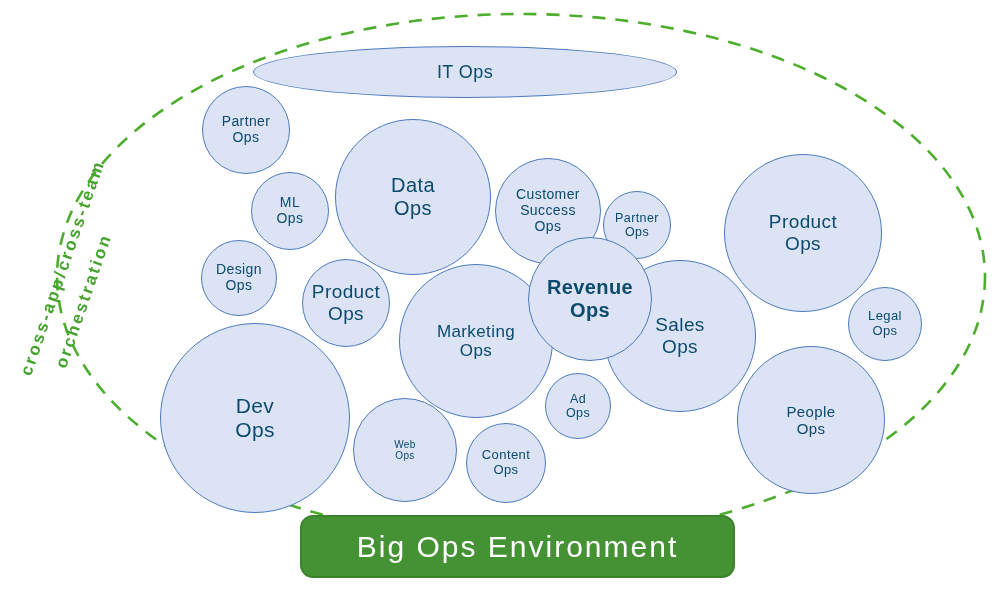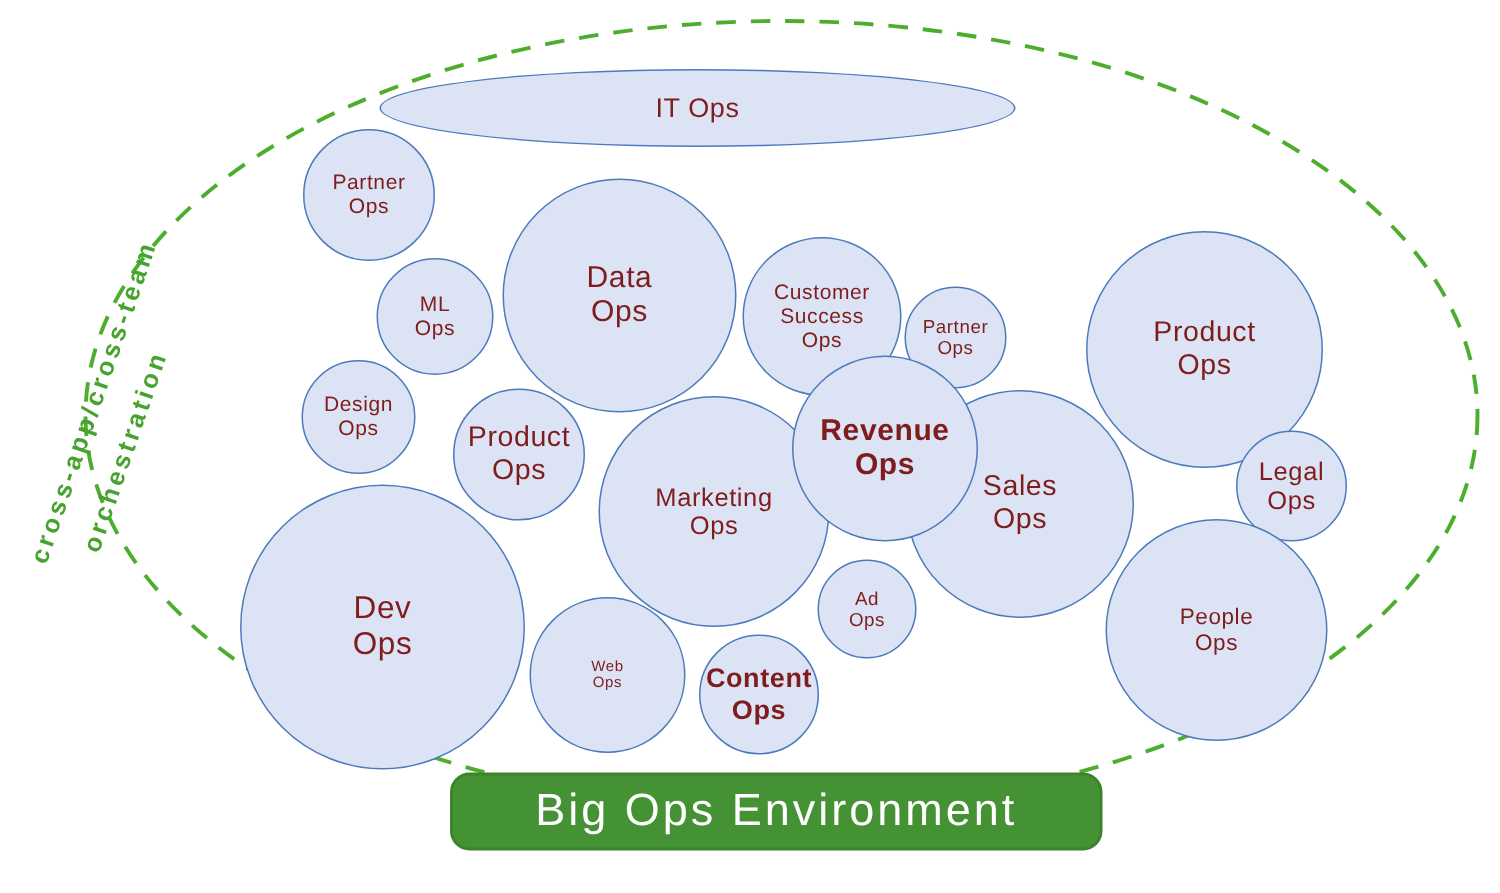--- a/index.html
+++ b/index.html
@@ -11,45 +11,45 @@
   .rot-label{
     position:absolute;z-index:1;color:#45a32e;white-space:nowrap;
     font-size:17px;letter-spacing:2.5px;font-weight:bold;
   }
   .rot1{left:63px;top:268px;transform:translate(-50%,-50%) rotate(-71deg);}
   .rot2{left:84px;top:301px;transform:translate(-50%,-50%) rotate(-71deg);}
   .bubble{
     position:absolute;z-index:2;box-sizing:border-box;
     background:#dbe3f4;border:1.4px solid #4d7abd;border-radius:50%;
     display:flex;align-items:center;justify-content:center;text-align:center;
-    color:#7f1d1d;line-height:1.14;white-space:pre-line;letter-spacing:0.4px;
+    color:#0c4a6e;line-height:1.14;white-space:pre-line;letter-spacing:0.4px;
   }
   
   .b-it        {left:253px;top:46px; width:424px;height:52px; font-size:18px;}
   .b-business  {left:448px;top:99px; width:432px;height:54px; font-size:18px;}
   .b-security  {left:202px;top:86px; width:88px; height:88px; font-size:14px;}
   .b-ml        {left:251px;top:172px;width:78px; height:78px; font-size:14px;}
   .b-data      {left:335px;top:119px;width:156px;height:156px;font-size:20px;}
   .b-customer  {left:495px;top:158px;width:106px;height:106px;font-size:14px;}
   .b-partner   {left:603px;top:191px;width:68px; height:68px; font-size:12.5px;}
   .b-finance   {left:724px;top:154px;width:158px;height:158px;font-size:19px;}
   .b-design    {left:201px;top:240px;width:76px; height:76px; font-size:14px;}
   .b-product   {left:302px;top:259px;width:88px; height:88px; font-size:19px;}
   .b-marketing {left:399px;top:264px;width:154px;height:154px;font-size:17px;}
   .b-sales     {left:604px;top:260px;width:152px;height:152px;font-size:19px;}
   .b-revenue   {left:528px;top:237px;width:124px;height:124px;font-size:20px;font-weight:bold;}
-  .b-legal     {left:824px;top:287px;width:74px; height:74px; font-size:17px;}
+  .b-legal     {left:848px;top:287px;width:74px; height:74px; font-size:13px;}
   .b-dev       {left:160px;top:323px;width:190px;height:190px;font-size:21px;}
   .b-web       {left:353px;top:398px;width:104px;height:104px;font-size:10px;}
-  .b-content   {left:466px;top:423px;width:80px; height:80px; font-size:18px;font-weight:bold;}
+  .b-content   {left:466px;top:423px;width:80px; height:80px; font-size:13px;}
   .b-ad        {left:545px;top:373px;width:66px; height:66px; font-size:12.5px;}
   .b-localization{left:552px;top:443px;width:172px;height:42px;font-size:13.5px;}
   .b-people    {left:737px;top:346px;width:148px;height:148px;font-size:15px;}
   .banner{
-    position:absolute;z-index:3;left:300px;top:515px;width:435px;height:52px;
+    position:absolute;z-index:3;left:300px;top:515px;width:435px;height:63px;
     background:#459234;border:2px solid #3c8329;border-radius:13px;box-sizing:border-box;
     display:flex;align-items:center;justify-content:center;
     color:#ffffff;font-size:30px;letter-spacing:2px;
   }
 </style>
 </head>
 <body>
 
 <div class="stage">
 

